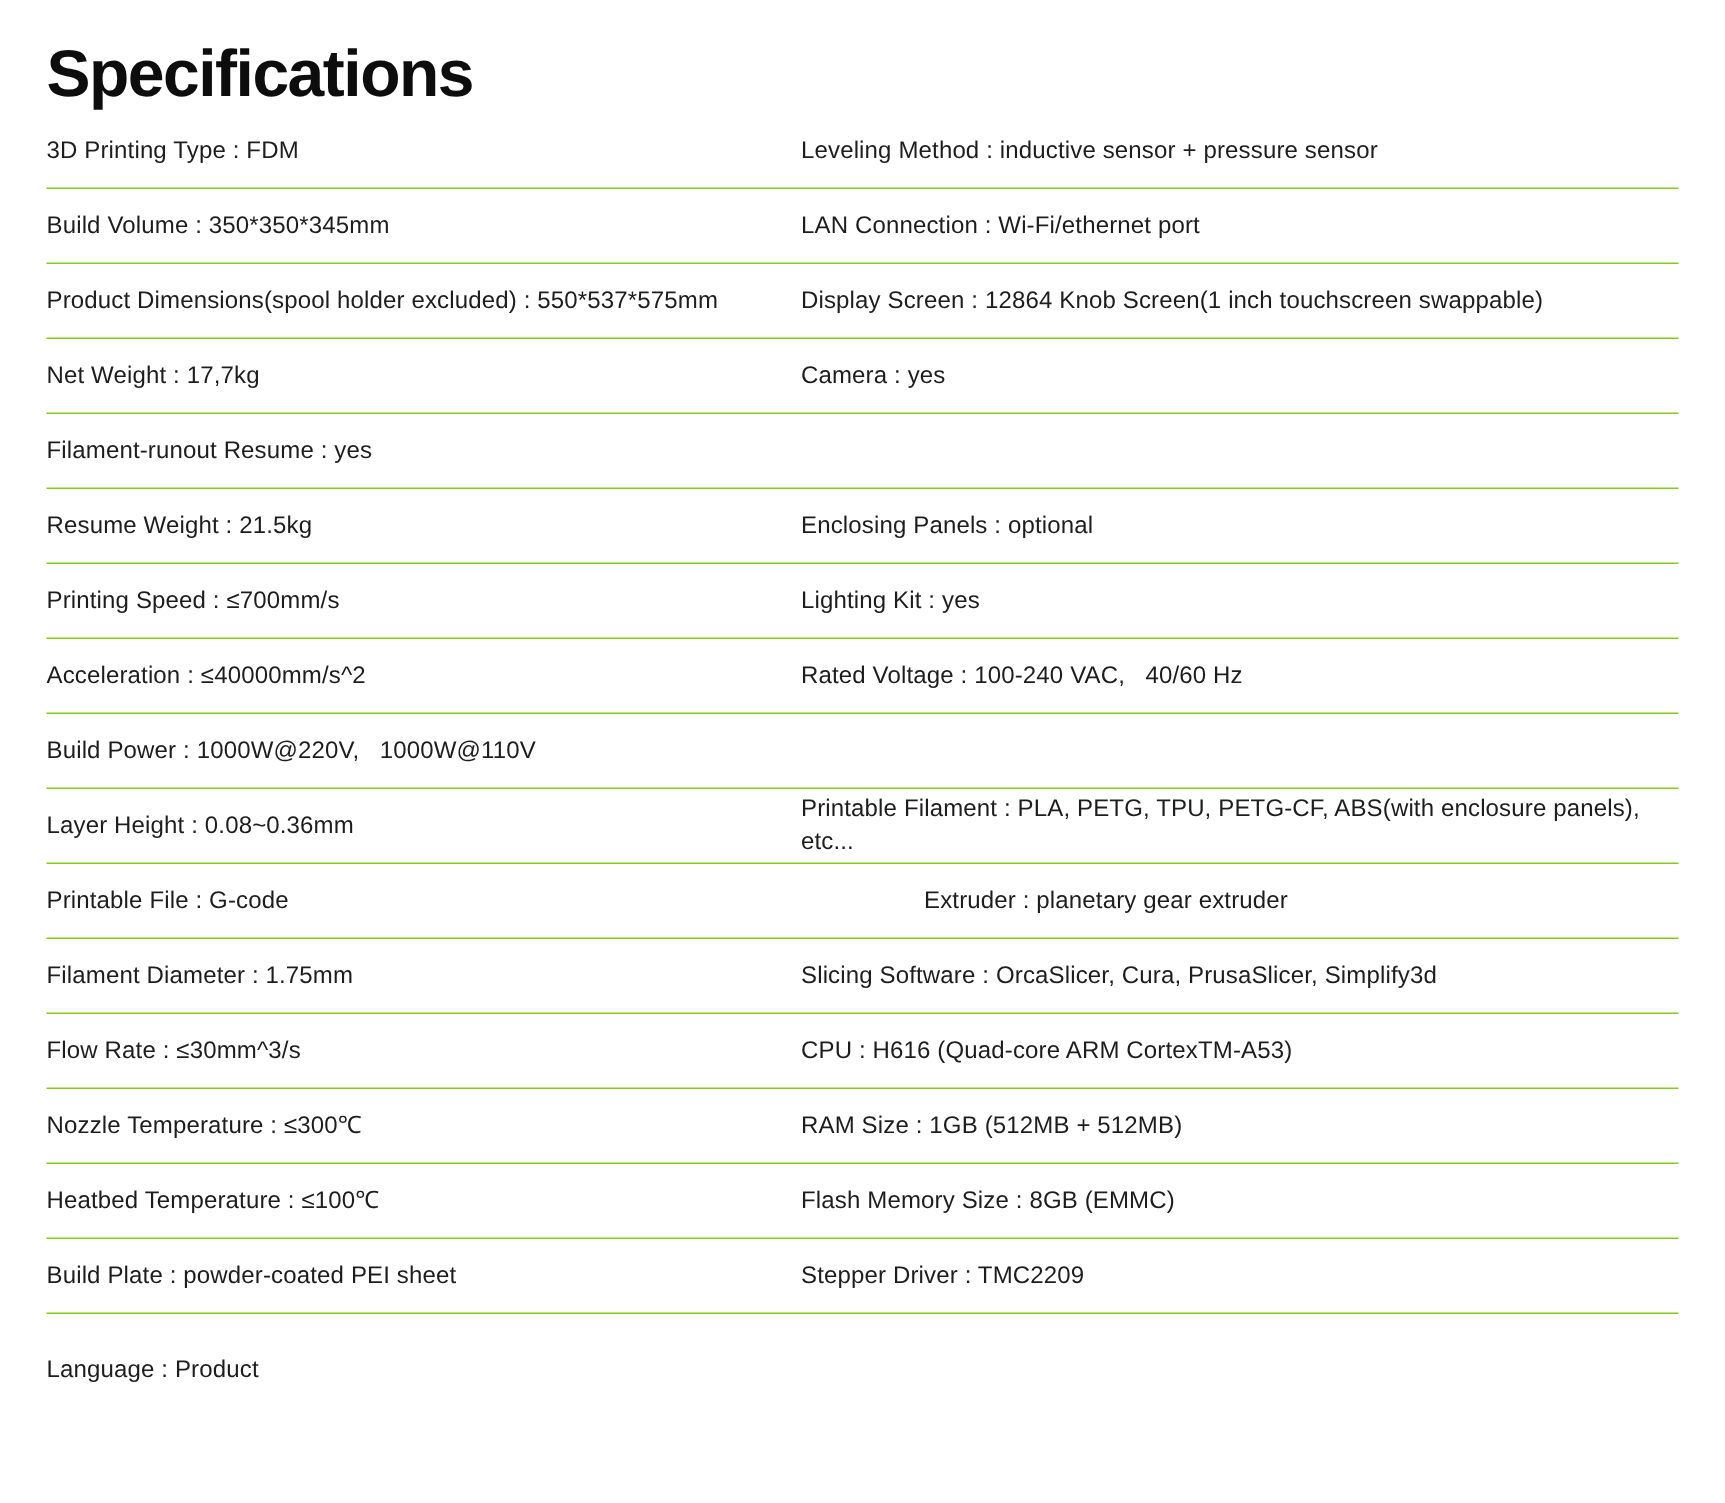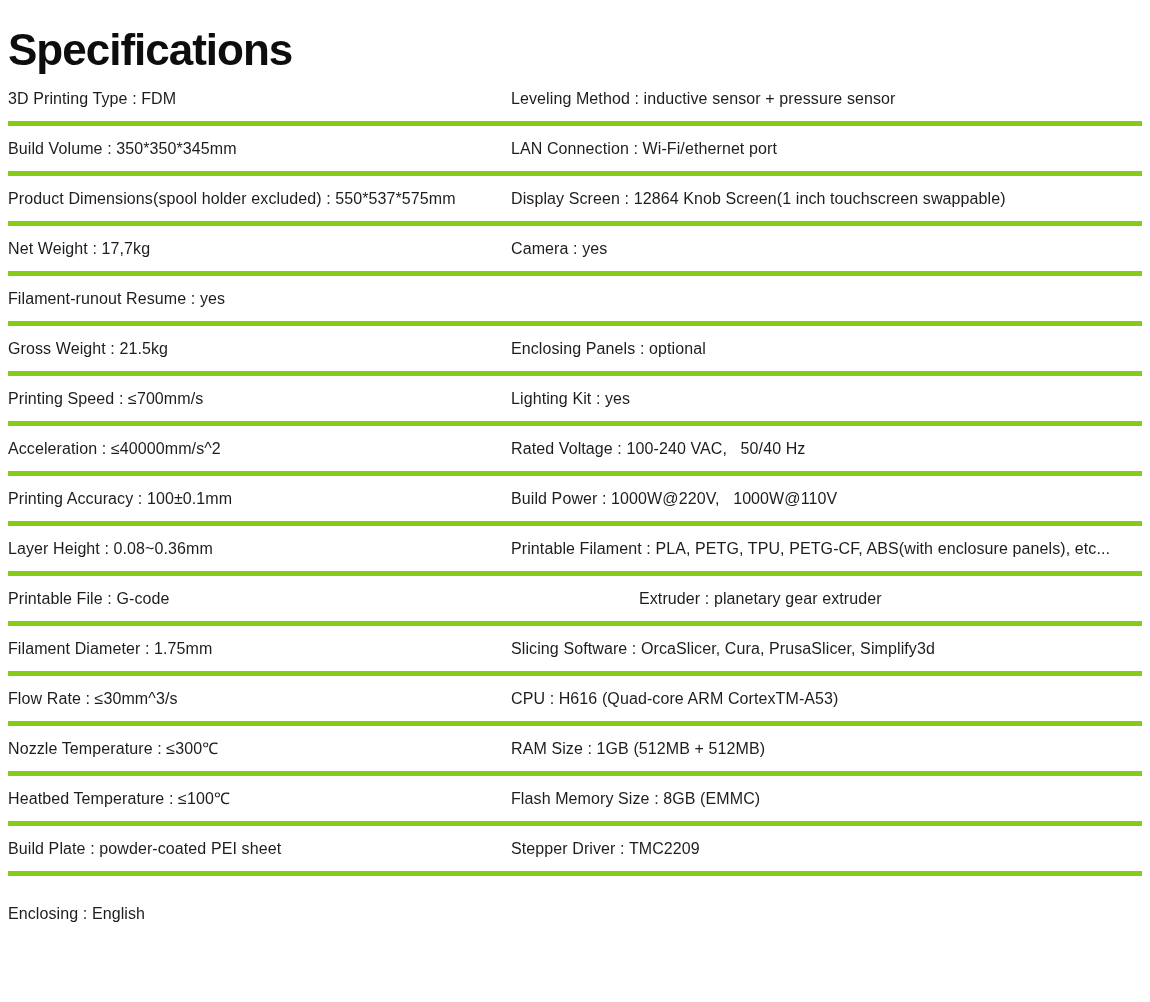--- a/index.html
+++ b/index.html
@@ -8,39 +8,39 @@
     background: #ffffff;
   }
   body {
     width: 1150px;
     height: 1002px;
     overflow: hidden;
     font-family: "Liberation Sans", sans-serif;
     color: #1d1d1d;
   }
   .page {
-    padding: 0 8px;
+    padding: 0 31px;
   }
   .page-title {
     margin: 0;
     padding-top: 26px;
     font-size: 44px;
     line-height: 48px;
     font-weight: bold;
     letter-spacing: -1px;
     color: #0d0d0d;
   }
   .spec-table {
     margin-top: 2px;
   }
   .spec-row {
     display: flex;
     align-items: center;
     height: 50px;
-    border-bottom: 5px solid #84cc16;
+    border-bottom: 1px solid #84cc16;
     box-sizing: border-box;
   }
   .spec-row:last-child {
     border-bottom: none;
     height: 76px;
   }
   .spec-cell {
     font-size: 16px;
     line-height: 22px;
     letter-spacing: 0.1px;
@@ -78,33 +78,32 @@
         <div class="spec-cell right">Display Screen : 12864 Knob Screen(1 inch touchscreen swappable)</div>
       </div>
       <div class="spec-row">
         <div class="spec-cell left">Net Weight : 17,7kg</div>
         <div class="spec-cell right">Camera : yes</div>
       </div>
       <div class="spec-row">
         <div class="spec-cell right">Filament-runout Resume : yes</div>
       </div>
       <div class="spec-row">
-        <div class="spec-cell left">Gross Weight : 21.5kg</div>
+        <div class="spec-cell left">Resume Weight : 21.5kg</div>
         <div class="spec-cell right">Enclosing Panels : optional</div>
       </div>
       <div class="spec-row">
         <div class="spec-cell left">Printing Speed : ≤700mm/s</div>
         <div class="spec-cell right">Lighting Kit : yes</div>
       </div>
       <div class="spec-row">
         <div class="spec-cell left">Acceleration : ≤40000mm/s^2</div>
-        <div class="spec-cell right">Rated Voltage : 100-240 VAC,   50/40 Hz</div>
+        <div class="spec-cell right">Rated Voltage : 100-240 VAC,   40/60 Hz</div>
       </div>
       <div class="spec-row">
-        <div class="spec-cell left">Printing Accuracy : 100±0.1mm</div>
         <div class="spec-cell right">Build Power : 1000W@220V,   1000W@110V</div>
       </div>
       <div class="spec-row">
         <div class="spec-cell left">Layer Height : 0.08~0.36mm</div>
         <div class="spec-cell right">Printable Filament : PLA, PETG, TPU, PETG-CF, ABS(with enclosure panels), etc...</div>
       </div>
       <div class="spec-row">
         <div class="spec-cell right">Printable File : G-code</div>
         <div class="spec-cell left">Extruder : planetary gear extruder</div>
       </div>
@@ -122,17 +121,17 @@
       </div>
       <div class="spec-row">
         <div class="spec-cell left">Heatbed Temperature : ≤100℃</div>
         <div class="spec-cell right">Flash Memory Size : 8GB (EMMC)</div>
       </div>
       <div class="spec-row">
         <div class="spec-cell left">Build Plate : powder-coated PEI sheet</div>
         <div class="spec-cell right">Stepper Driver : TMC2209</div>
       </div>
       <div class="spec-row">
-        <div class="spec-cell left">Enclosing : English</div>
+        <div class="spec-cell left">Language : Product</div>
         <div class="spec-cell right"></div>
       </div>
     </div>
 </div>
 
 </body></html>

